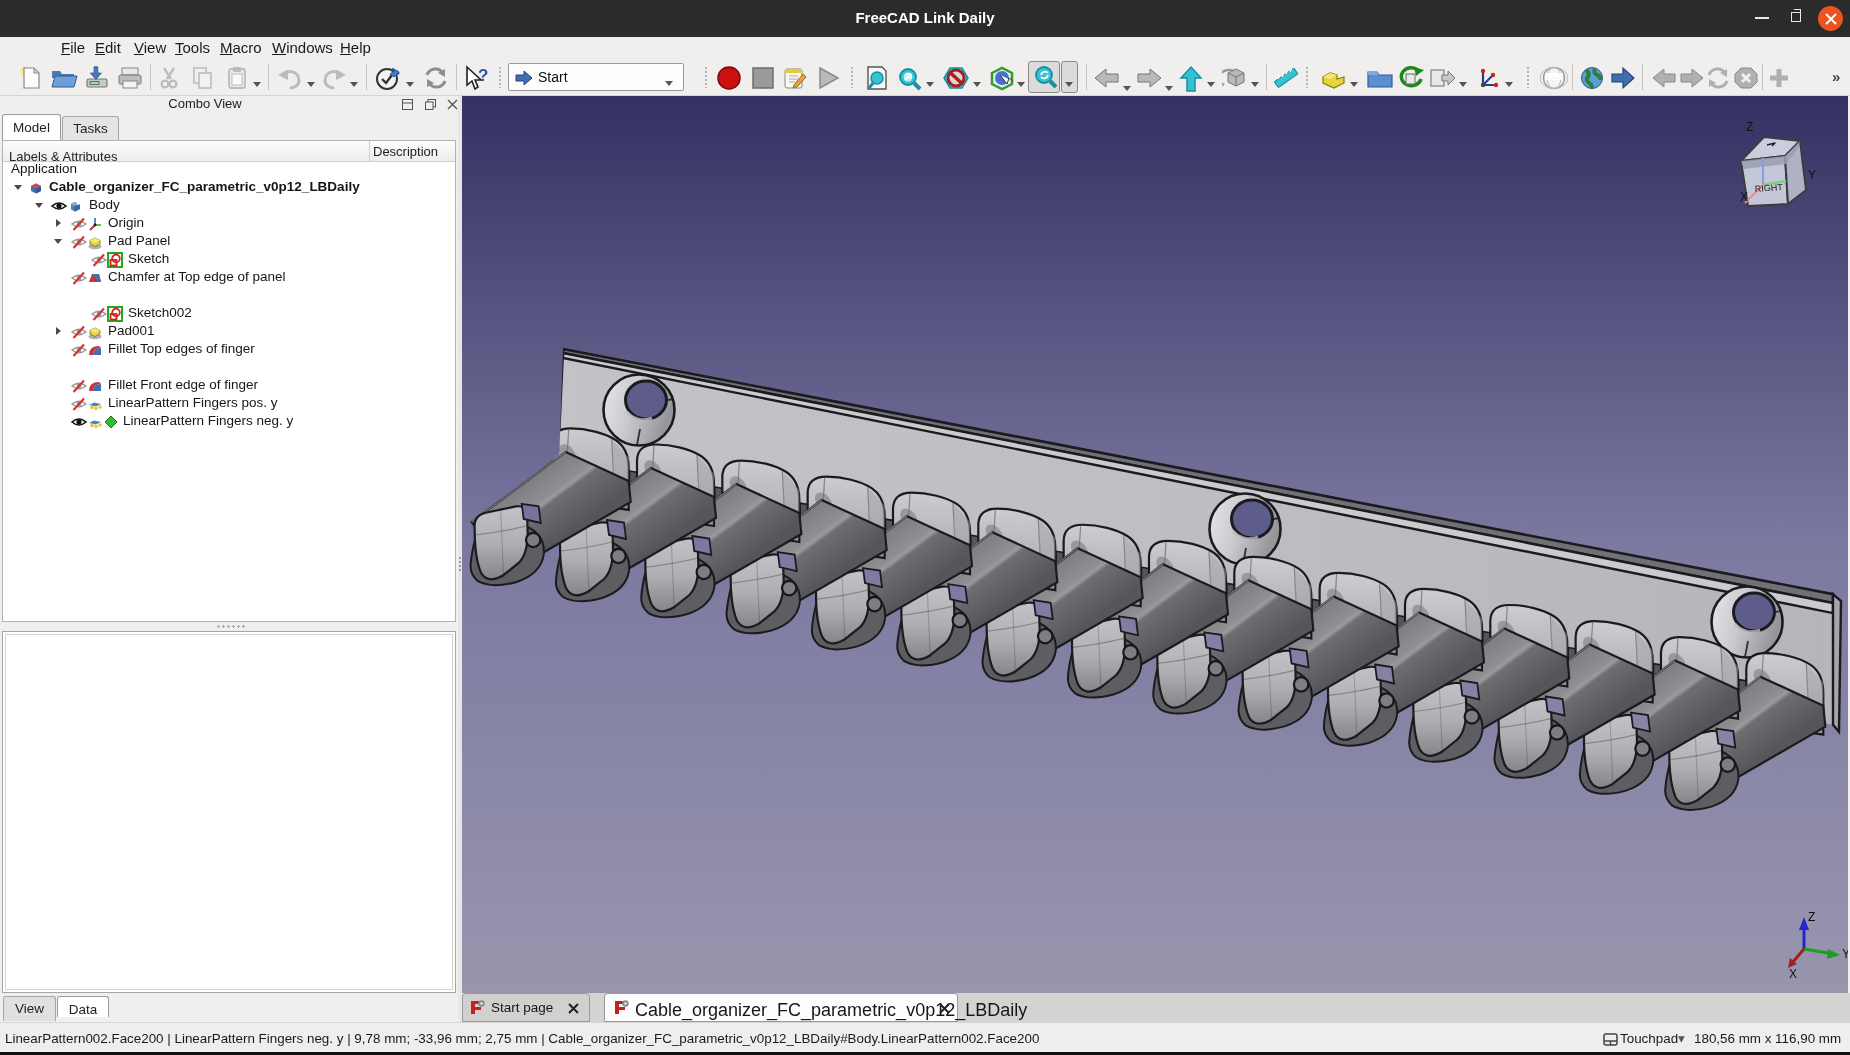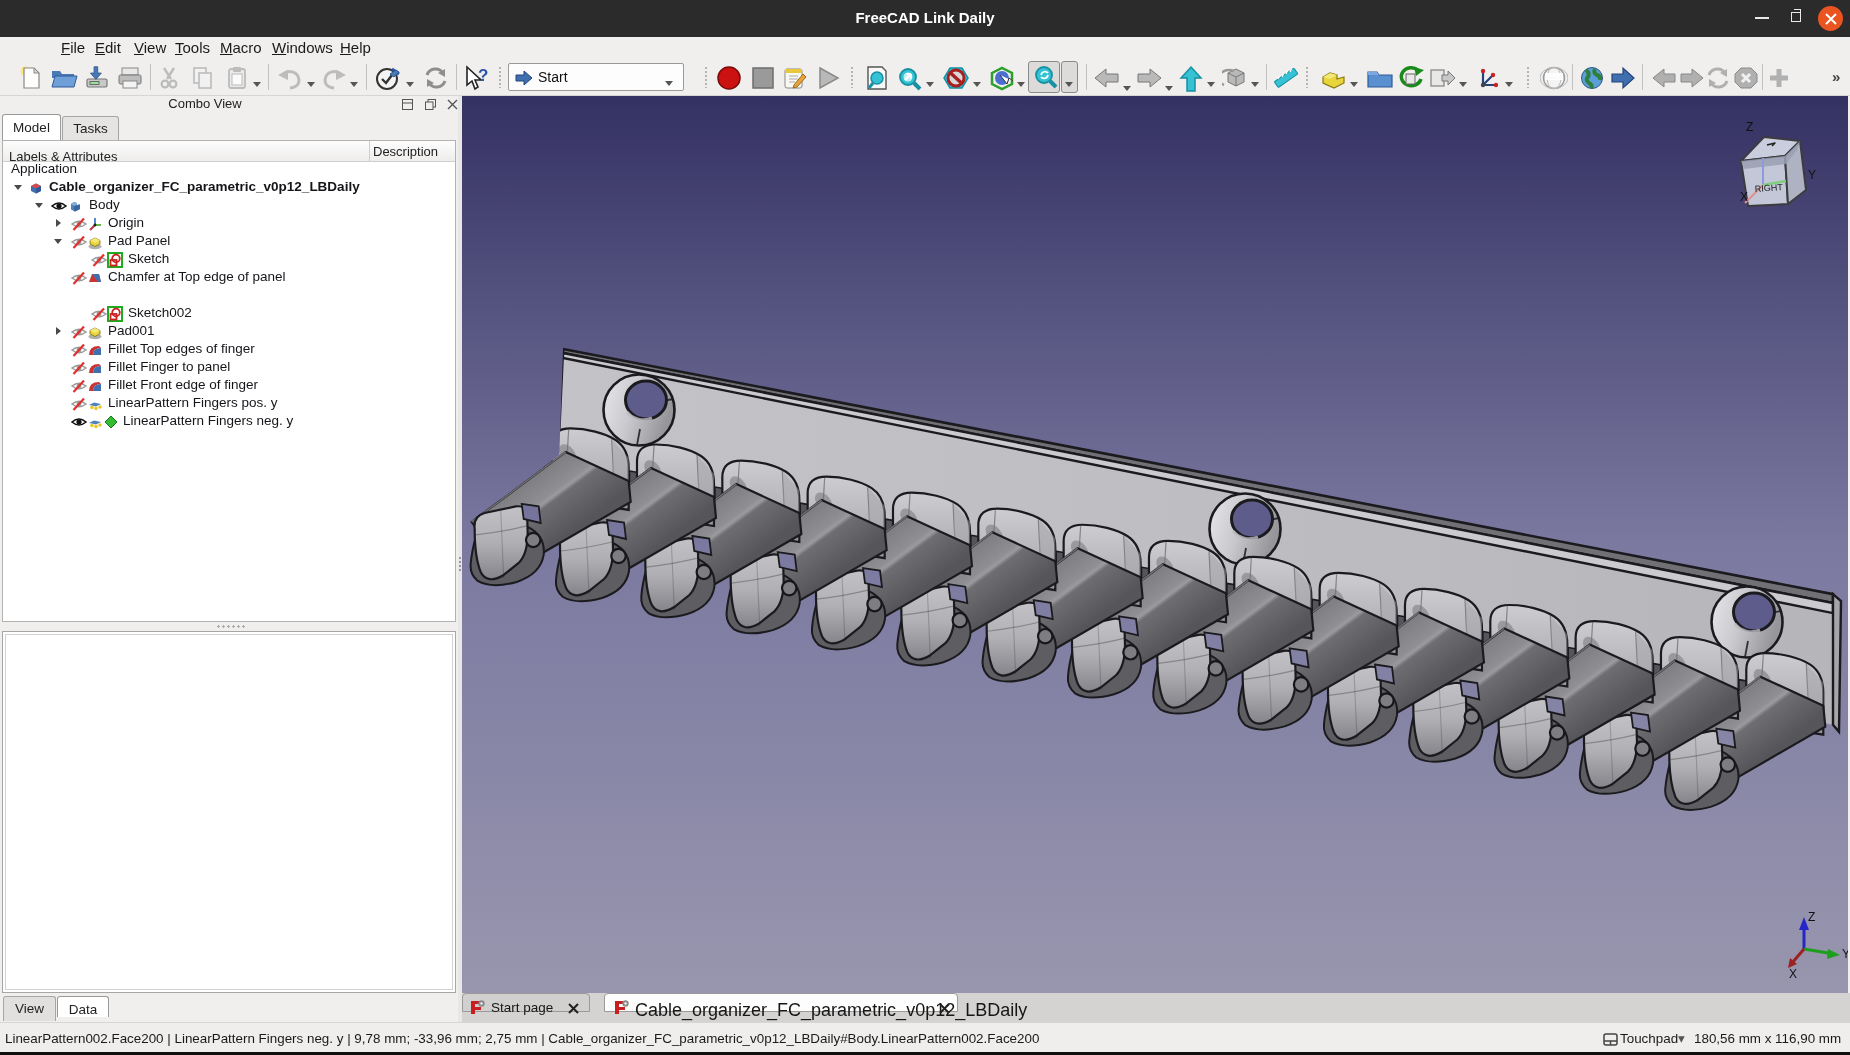--- a/index.html
+++ b/index.html
@@ -13,21 +13,21 @@
 .cvbtn { position:absolute; top:3px; width:11px; height:11px; }
 .tab { position:absolute; font-size:13.5px; color:#222; text-align:center; border:1px solid #a8a6a5; border-bottom:none; border-radius:3px 3px 0 0; }
 #treebox { position:absolute; left:2px; top:44px; width:454px; height:482px; background:#fff; border:1px solid #b4b2b1; }
 #thead { position:absolute; left:0; top:0; width:452px; height:21px; background:linear-gradient(#fdfdfd,#eeedec); border-bottom:1px solid #d0cecd; font-size:13px; color:#222; }
 .trow { position:absolute; left:0; width:452px; height:18px; font-size:13.5px; color:#15151a; }
 #propbox { position:absolute; left:2px; top:535px; width:454px; height:362px; background:#fff; border:1px solid #a8a6a5; }
 #propbox .inner { position:absolute; left:2px; top:2px; right:2px; bottom:2px; border:1px solid #d4d2d1; }
 #statusbar { position:absolute; left:0; top:1022px; width:1850px; height:30px; background:#efeeed; border-top:1px solid #d8d6d5; font-size:13.4px; color:#1a1a1a; }
 #blackbar { position:absolute; left:0; top:1052px; width:1850px; height:3px; background:#101010; }
 #tabbar { position:absolute; left:462px; top:993px; width:1388px; height:29px; background:#d5d3d1; }
-.dtab { position:absolute; top:0; height:19px; font-size:13.5px; color:#161616; border:1px solid #9c9a98; border-radius:4px 4px 0 0; }
+.dtab { position:absolute; top:0; height:29px; font-size:13.5px; color:#161616; border:1px solid #9c9a98; border-radius:4px 4px 0 0; }
 #vsplit { position:absolute; left:458px; top:96px; width:4px; height:926px; background:#e9e7e6; }
 </style></head>
 <body>
 <div id="titlebar">
  <div class="t">FreeCAD Link Daily</div>
  <span style="position:absolute;left:1755px;top:17px;width:14px;height:2px;background:#e8e8e8"></span>
  <span style="position:absolute;left:1791px;top:12px;width:10px;height:10px;border:1.5px solid #e8e8e8"></span>
  <span style="position:absolute;left:1794px;top:9px;width:7px;height:3px;border-right:1.5px solid #e8e8e8;border-top:1.5px solid #e8e8e8"></span>
  <span style="position:absolute;left:1818px;top:6px;width:25px;height:25px;border-radius:50%;background:#e95420"></span>
  <svg width="12" height="12" style="position:absolute;left:1824.5px;top:12.5px">
@@ -578,32 +578,20 @@
               <path d="M1,8 Q8,2.5 15,8 Q8,13.5 1,8 Z" fill="none" stroke="#9a9a9a" stroke-width="1.5"></path>
               <circle cx="8" cy="8" r="2.4" fill="#9a9a9a"></circle>
               <path d="M2.5,14 L13,2.5" stroke="#e03030" stroke-width="2.2"></path>
             </svg></span>
           <span style="position:absolute;left:84px;top:1px"><svg width="16" height="16" viewBox="0 0 16 16" style="">
               <path d="M2,13 Q2,4 12,4 L14,6 Q6,6 6,13 Z" fill="#cc3333"></path>
               <path d="M6,13 Q6,6 14,6 L14,13 Z" fill="#3f6fae"></path>
             </svg></span>
           <span style="position:absolute;left:105px;top:0;font-weight:normal;white-space:nowrap">Fillet Top edges of finger</span>
         </div>
-<div class="trow" style="top:197px">
-          <span style="position:absolute;left:68px;top:1px"><svg width="16" height="16" viewBox="0 0 16 16" style="">
-              <path d="M1,8 Q8,2.5 15,8 Q8,13.5 1,8 Z" fill="none" stroke="#9a9a9a" stroke-width="1.5"></path>
-              <circle cx="8" cy="8" r="2.4" fill="#9a9a9a"></circle>
-              <path d="M2.5,14 L13,2.5" stroke="#e03030" stroke-width="2.2"></path>
-            </svg></span>
-          <span style="position:absolute;left:84px;top:1px"><svg width="16" height="16" viewBox="0 0 16 16" style="">
-              <path d="M2,13 Q2,4 12,4 L14,6 Q6,6 6,13 Z" fill="#cc3333"></path>
-              <path d="M6,13 Q6,6 14,6 L14,13 Z" fill="#3f6fae"></path>
-            </svg></span>
-          <span style="position:absolute;left:105px;top:0;font-weight:normal;white-space:nowrap">Fillet Finger to panel</span>
-        </div>
 <div class="trow" style="top:215px">
           <span style="position:absolute;left:68px;top:1px"><svg width="16" height="16" viewBox="0 0 16 16" style="">
               <path d="M1,8 Q8,2.5 15,8 Q8,13.5 1,8 Z" fill="none" stroke="#9a9a9a" stroke-width="1.5"></path>
               <circle cx="8" cy="8" r="2.4" fill="#9a9a9a"></circle>
               <path d="M2.5,14 L13,2.5" stroke="#e03030" stroke-width="2.2"></path>
             </svg></span>
           <span style="position:absolute;left:84px;top:1px"><svg width="16" height="16" viewBox="0 0 16 16" style="">
               <path d="M2,13 Q2,4 12,4 L14,6 Q6,6 6,13 Z" fill="#cc3333"></path>
               <path d="M6,13 Q6,6 14,6 L14,13 Z" fill="#3f6fae"></path>
             </svg></span>

